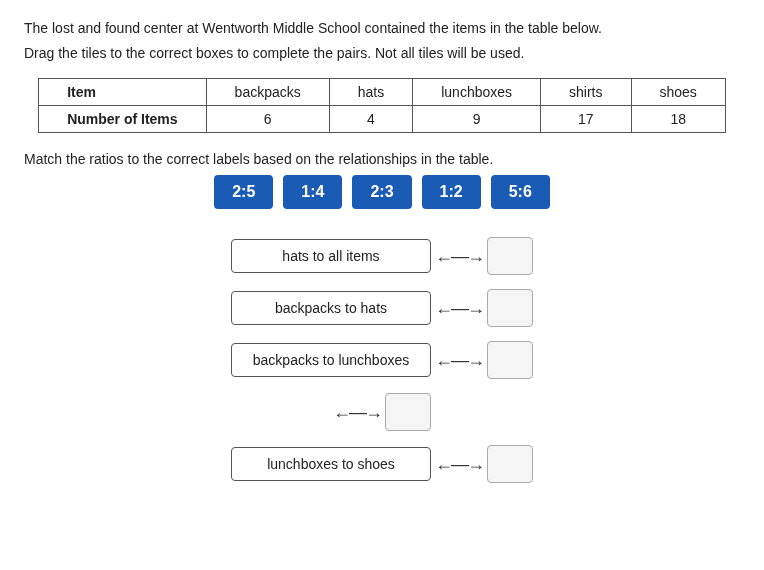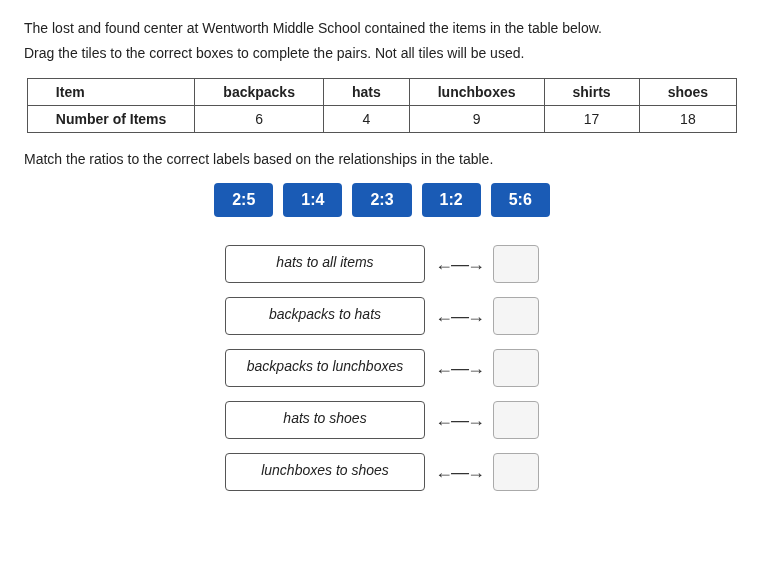--- a/index.html
+++ b/index.html
@@ -28,62 +28,62 @@
     table {
       border-collapse: collapse;
       font-size: 14px;
     }
     table th, table td {
       border: 1px solid #555;
       padding: 5px 28px;
       text-align: center;
     }
     table th {
-      font-weight: bold;
+      font-weight: normal;
       background: #fff;
     }
     table td:first-child, table th:first-child {
       text-align: left;
       font-weight: bold;
     }
     
     .match-instruction {
-      margin-bottom: 16px;
       font-size: 14px;
     }
     
     .tiles-row {
       display: flex;
       gap: 10px;
       justify-content: center;
       margin-bottom: 28px;
     }
     .tile {
       background: #1a5bb5;
       color: #fff;
       font-weight: bold;
       font-size: 16px;
       border-radius: 4px;
       padding: 8px 18px;
       cursor: grab;
       user-select: none;
       min-width: 54px;
       text-align: center;
+      margin-top: 8px;
     }
     
     .pairs-section {
       display: flex;
       flex-direction: column;
       align-items: center;
       gap: 14px;
     }
     .pair-row {
       display: flex;
-      gap: 10px;
-      font-style: italic;
+      align-items: center;
+      gap: 4px;
     }
     .pair-label {
       border: 1px solid #555;
       border-radius: 4px;
       padding: 8px 18px;
       font-size: 14px;
       background: #fff;
       min-width: 200px;
       text-align: center;
     }
@@ -155,21 +155,20 @@
       <div class="pair-label">backpacks to hats</div>
       <div class="arrow">←—→</div>
       <div class="answer-box"></div>
     </div>
     <div class="pair-row">
       <div class="pair-label">backpacks to lunchboxes</div>
       <div class="arrow">←—→</div>
       <div class="answer-box"></div>
     </div>
     <div class="pair-row">
-      <div class="pair-label">hats to shoes</div>
       <div class="arrow">←—→</div>
       <div class="answer-box"></div>
     </div>
     <div class="pair-row">
       <div class="pair-label">lunchboxes to shoes</div>
       <div class="arrow">←—→</div>
       <div class="answer-box"></div>
     </div>
   </div>
 

